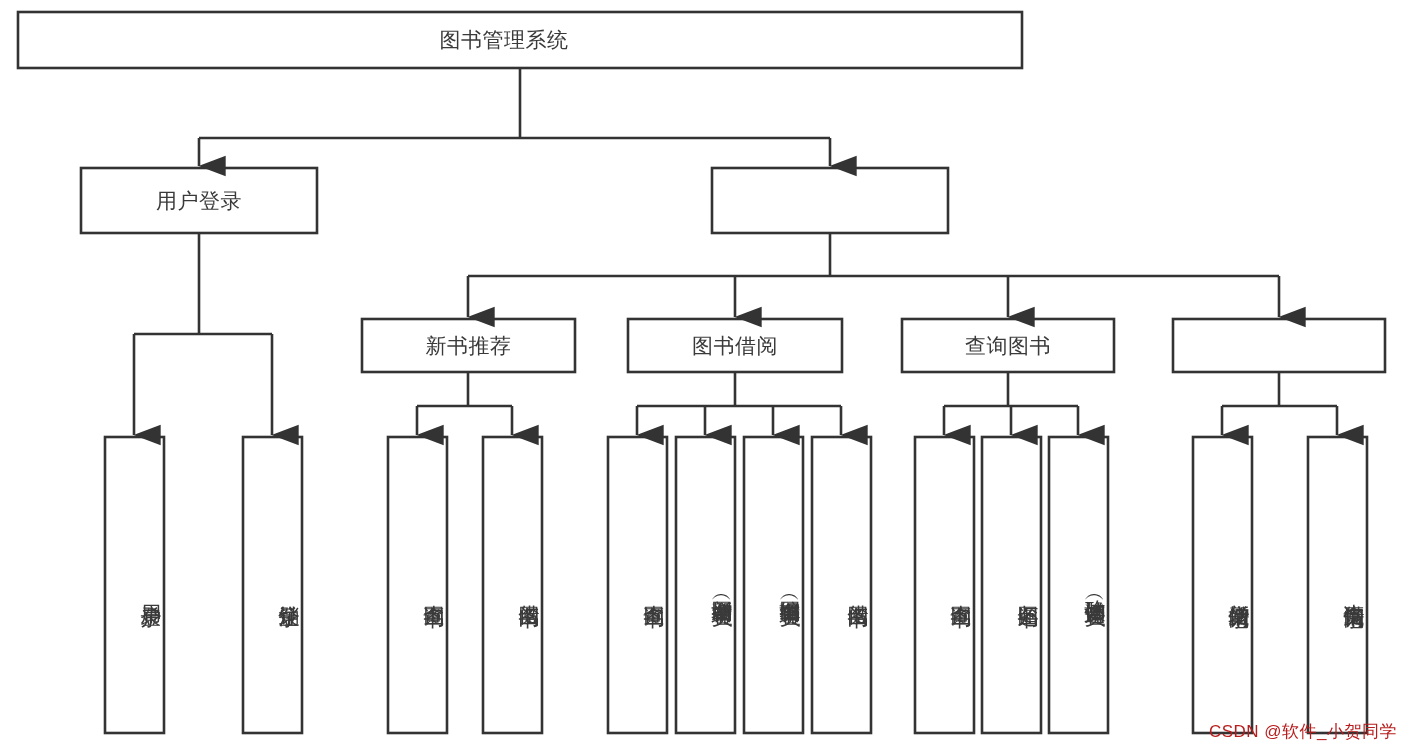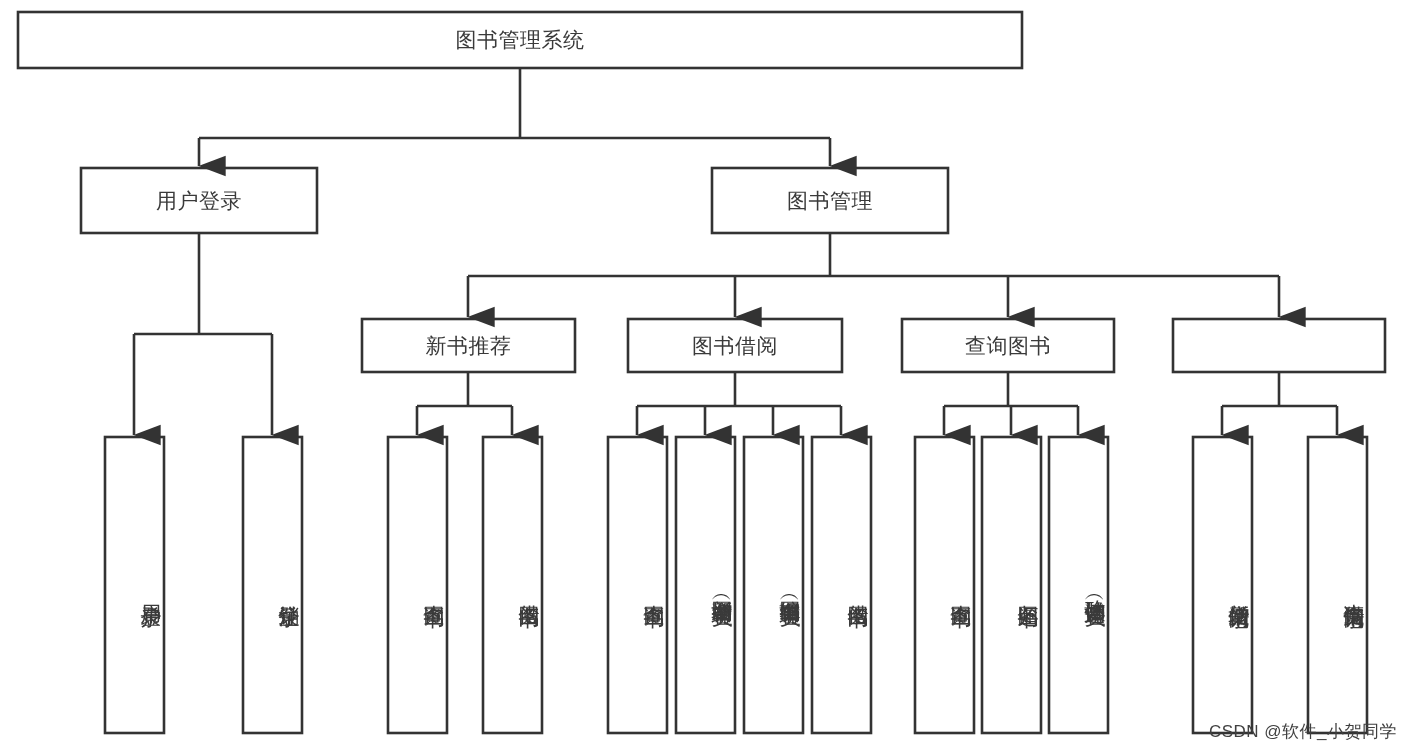--- a/index.html
+++ b/index.html
@@ -33,21 +33,21 @@
     letter-spacing:1px;
     padding-top:10px;
     align-items:flex-start;
     justify-content:center;
   }
   .hit{position:absolute;background:transparent;cursor:pointer;}
   #watermark{
     position:absolute;
     right:8px;bottom:4px;
     font-size:17px;
-    color:#404040;
+    color:#b91c1c;
     letter-spacing:0.5px;
     white-space:nowrap;
   }
 </style>
 </head>
 <body>
 
 <div id="diagram-root">
 
   <svg class="flow" viewBox="0 0 1405 747">
@@ -131,24 +131,23 @@
     </g>
 
     <g>
       <path class="edge" d="M1279,372 L1279,406"></path>
       <path class="edge" d="M1222,406 L1337,406"></path>
       <path class="edge" marker-end="url(#arr)" d="M1222,406 L1222,435"></path>
       <path class="edge" marker-end="url(#arr)" d="M1337,406 L1337,435"></path>
     </g>
   </svg>
 
-  <div class="node-label horiz" style="left:18px;top:12px;width:1004px;height:56px;">图书管理系统</div>
+  <div class="node-label horiz" style="left:2px;top:12px;width:1004px;height:56px;">图书管理系统</div>
 
   <div class="node-label horiz" style="left:81px;top:168px;width:236px;height:65px;">用户登录</div>
-  <div class="node-label horiz" style="left:712px;top:168px;width:236px;height:65px;">图书管理</div>
 
   <div class="node-label horiz" style="left:362px;top:319px;width:213px;height:53px;">新书推荐</div>
   <div class="node-label horiz" style="left:628px;top:319px;width:214px;height:53px;text-align:center;">图书借阅</div>
   <div class="node-label horiz" style="left:902px;top:319px;width:212px;height:53px;">查询图书</div>
 
   <div class="node-label vert" style="left:105px;top:437px;width:59px;height:296px;">用户登录</div>
   <div class="node-label vert" style="left:243px;top:437px;width:59px;height:296px;">注销登录</div>
   <div class="node-label vert" style="left:388px;top:437px;width:59px;height:296px;">查询图书</div>
   <div class="node-label vert" style="left:483px;top:437px;width:59px;height:296px;">借阅图书</div>
   <div class="node-label vert" style="left:608px;top:437px;width:59px;height:296px;">查询图书</div>

